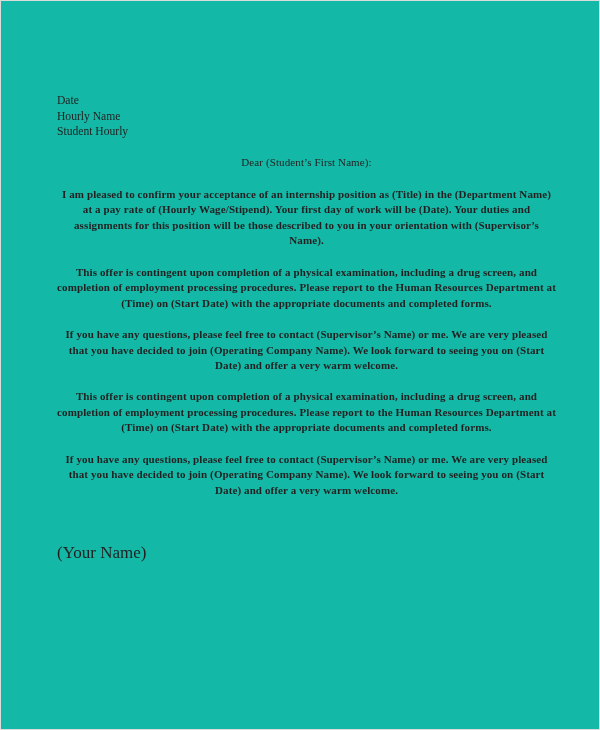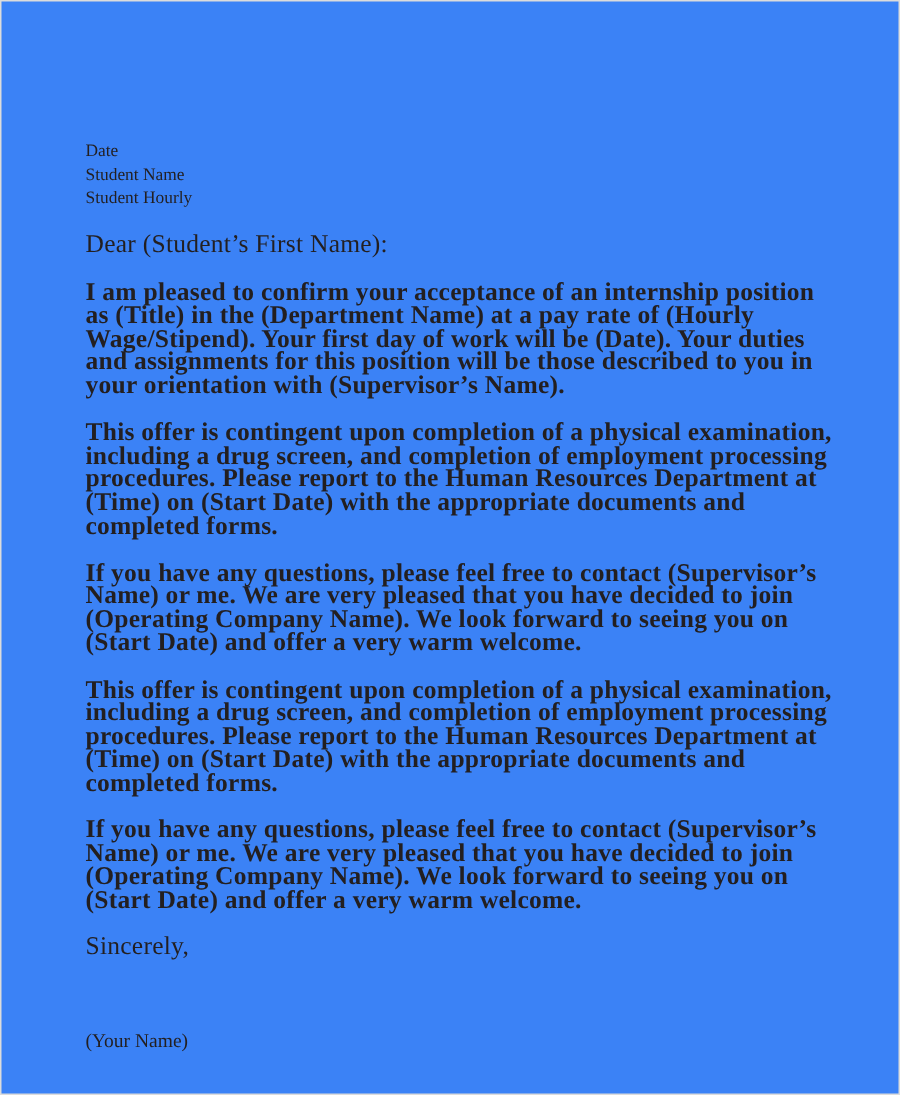--- a/index.html
+++ b/index.html
@@ -6,40 +6,40 @@
     margin: 0;
     padding: 0;
     background: #ffffff;
   }
 
   .page {
     position: relative;
     width: 600px;
     height: 730px;
     box-sizing: border-box;
-    background: #3b82f6;
+    background: #14b8a6;
     border: 1px solid #dcdcdc;
     overflow: hidden;
     font-family: "Liberation Serif", "DejaVu Serif", serif;
     color: #231f20;
   }
 
   .letter {
     position: absolute;
     left: 56px;
     top: 92px;
     width: 499px;
   }
 
   .line,
   .para {
-    font-size: 17px;
+    font-size: 11px;
     line-height: 15.6px;
     color: #231f20;
-    text-align: left;
+    text-align: center;
     letter-spacing: 0.01em;
   }
 
   .para {
     margin: 0;
     font-weight: bold;
   }
 
   
   .block {
@@ -54,35 +54,35 @@
     font-size: 11.6px;
     line-height: 15.6px;
     white-space: nowrap;
   }
 
   .signature-gap {
     height: 47px;
   }
 
   .sig-line {
-    font-size: 13px;
+    font-size: 17px;
     line-height: 15.6px;
     white-space: nowrap;
     font-family: Liberation Serif, serif;
   }
 </style>
 </head>
 <body>
 
 <div class="page">
   <div class="letter">
 
     <div class="block">
       <div class="addr-line">Date</div>
-      <div class="addr-line">Student Name</div>
+      <div class="addr-line">Hourly Name</div>
       <div class="addr-line">Student Hourly</div>
     </div>
 
     <div class="block">
       <div class="line">Dear (Student’s First Name):</div>
     </div>
 
     <div class="block">
       <p class="para">I am pleased to confirm your acceptance of an internship position as (Title) in the (Department Name) at a pay rate of (Hourly Wage/Stipend). Your first day of work will be (Date). Your duties and assignments for this position will be those described to you in your orientation with (Supervisor’s Name).</p>
     </div>
@@ -96,23 +96,20 @@
     </div>
 
     <div class="block">
       <p class="para">This offer is contingent upon completion of a physical examination, including a drug screen, and completion of employment processing procedures. Please report to the Human Resources Department at (Time) on (Start Date) with the appropriate documents and completed forms.</p>
     </div>
 
     <div class="block">
       <p class="para">If you have any questions, please feel free to contact (Supervisor’s Name) or me. We are very pleased that you have decided to join (Operating Company Name). We look forward to seeing you on (Start Date) and offer a very warm welcome.</p>
     </div>
 
-    <div class="block">
-      <div class="line">Sincerely,</div>
-    </div>
 
     <div class="signature-gap"></div>
 
     <div class="block" style="margin-top:0">
       <div class="sig-line">(Your Name)</div>
     </div>
 
   </div>
 </div>
 

